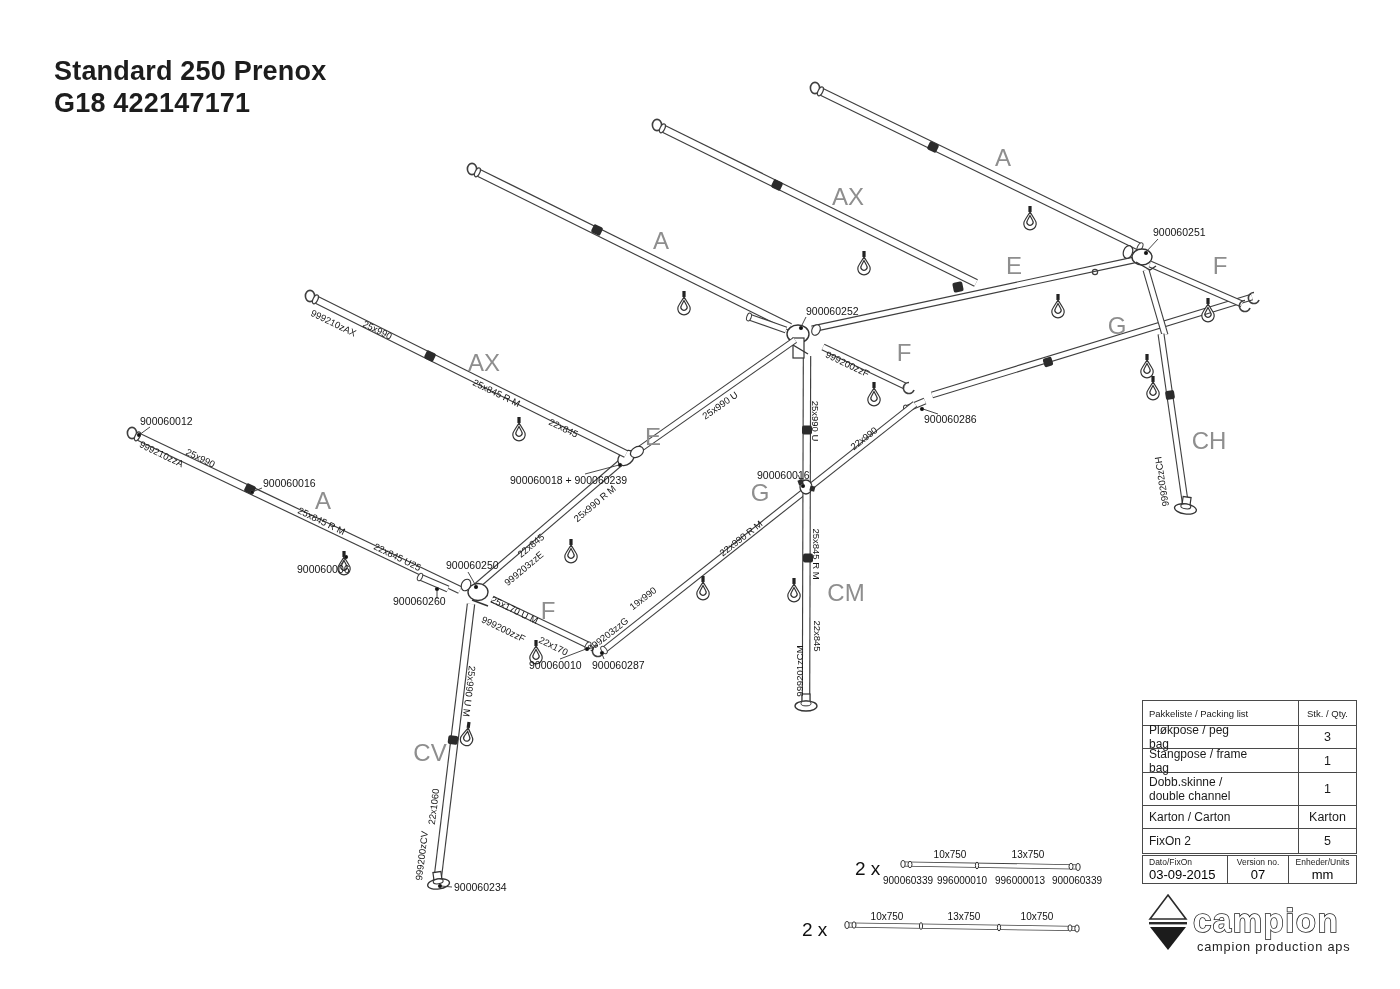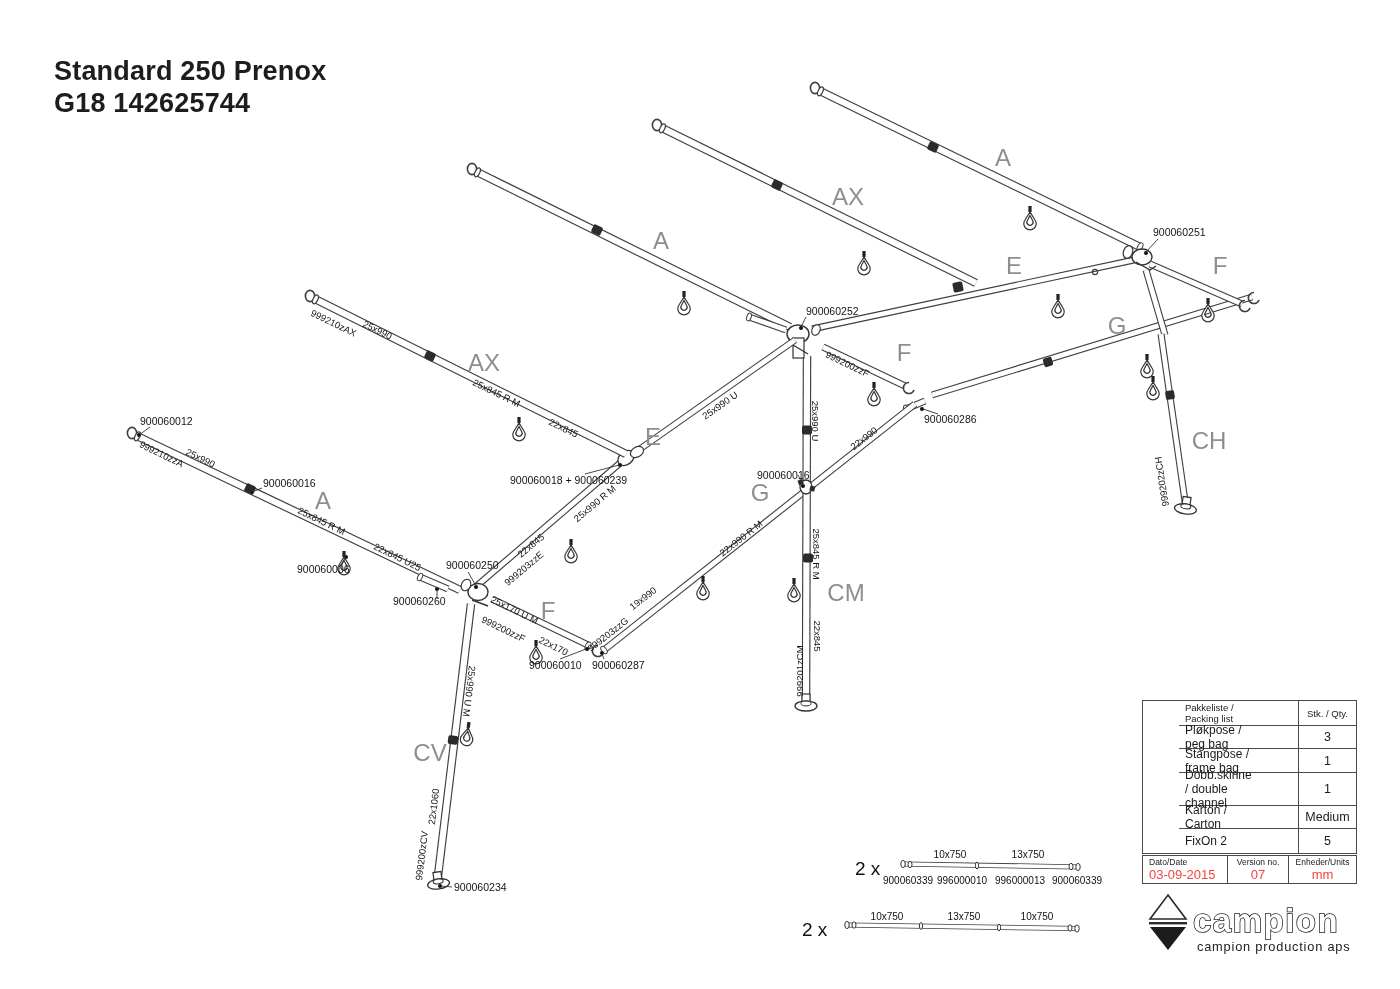--- a/index.html
+++ b/index.html
@@ -20,46 +20,46 @@
   .dot{fill:#111;}
   text{font-family:"Liberation Sans",sans-serif;}
   .lt{fill:#8e8e8e;font-size:24px;text-anchor:middle;}
   .pn{fill:#141414;font-size:10.5px;}
   .dm{fill:#141414;font-size:9.5px;text-anchor:middle;}
   .kq{fill:#111;font-size:19px;}
   .kd{fill:#111;font-size:10px;text-anchor:middle;}
   .kp{fill:#111;font-size:10px;text-anchor:middle;}
   
   .plist{position:absolute;left:1142px;top:700px;width:215px;border:1.6px solid #4a4a4a;
-         box-sizing:border-box;background:#fff;padding-left:36px;}
+         box-sizing:border-box;background:#fff;}
   .prow{display:flex;border-bottom:1px solid #4a4a4a;box-sizing:border-box;}
   .prow:last-child{border-bottom:none;justify-content:flex-end;}
   .pname{flex:1;padding:2px 6px;display:flex;align-items:center;font-size:12px;}
   .pqty{width:57px;border-left:1px solid #4a4a4a;display:flex;align-items:center;
         justify-content:center;font-size:12.5px;margin-left:40px;}
   .phead .pname,.phead .pqty{font-size:9.5px;}
   .pfoot{position:absolute;left:1142px;top:855px;width:215px;height:29px;
          border:1.6px solid #4a4a4a;box-sizing:border-box;display:flex;background:#fff;}
   .fcell{display:flex;flex-direction:column;justify-content:center;box-sizing:border-box;}
   .fcell+.fcell{border-left:1px solid #4a4a4a;}
   .flab{font-size:8.5px;color:#222;}
-  .fval{font-size:13px;color:#ef4444;}
+  .fval{font-size:13px;color:#000000;}
   .fc1{width:84px;padding-left:6px;}
   .fc2{width:61px;text-align:center;align-items:center;}
   .fc3{flex:1;align-items:center;}
   .logo{position:absolute;left:1145px;top:892px;}
 </style>
 </head>
 <body>
 
 <div class="page">
 
   <div class="title">
     <div>Standard 250 Prenox</div>
-    <div>G18 142625744</div>
+    <div>G18 422147171</div>
   </div>
 
   <svg class="diagram" width="1400" height="989" viewBox="0 0 1400 989">
     <defs>
       <g id="hook">
         <rect x="-1.6" y="0" width="3.2" height="6" fill="#222"></rect>
         <path d="M0,6 L-5,14 A6.2,6.2 0 1 0 5,14 Z M0,9.5 L-2.6,14.5 A3.1,3.1 0 1 0 2.6,14.5 Z" fill="#fff" fill-rule="evenodd" stroke="#333" stroke-width="1.2"></path>
       </g>
       <g id="ohook">
         <path d="M0,-5.5 a5.5,5.5 0 1 0 5,7.5" fill="none" stroke="#3f3f3f" stroke-width="1.7"></path>
@@ -371,31 +371,31 @@
     <div class="prow" style="height:24px">
       <div class="pname">Stangpose / frame bag</div>
       <div class="pqty">1</div>
     </div>
     <div class="prow" style="height:33px">
       <div class="pname">Dobb.skinne / double channel</div>
       <div class="pqty">1</div>
     </div>
     <div class="prow" style="height:23px">
       <div class="pname">Karton / Carton</div>
-      <div class="pqty">Medium</div>
+      <div class="pqty">Karton</div>
     </div>
     <div class="prow" style="height:24px">
       <div class="pname">FixOn 2</div>
       <div class="pqty">5</div>
     </div>
   </div>
 
   <div class="pfoot">
     <div class="fcell fc1">
-      <div class="flab">Dato/Date</div>
+      <div class="flab">Dato/FixOn</div>
       <div class="fval">03-09-2015</div>
     </div>
     <div class="fcell fc2">
       <div class="flab">Version no.</div>
       <div class="fval">07</div>
     </div>
     <div class="fcell fc3">
       <div class="flab">Enheder/Units</div>
       <div class="fval">mm</div>
     </div>

